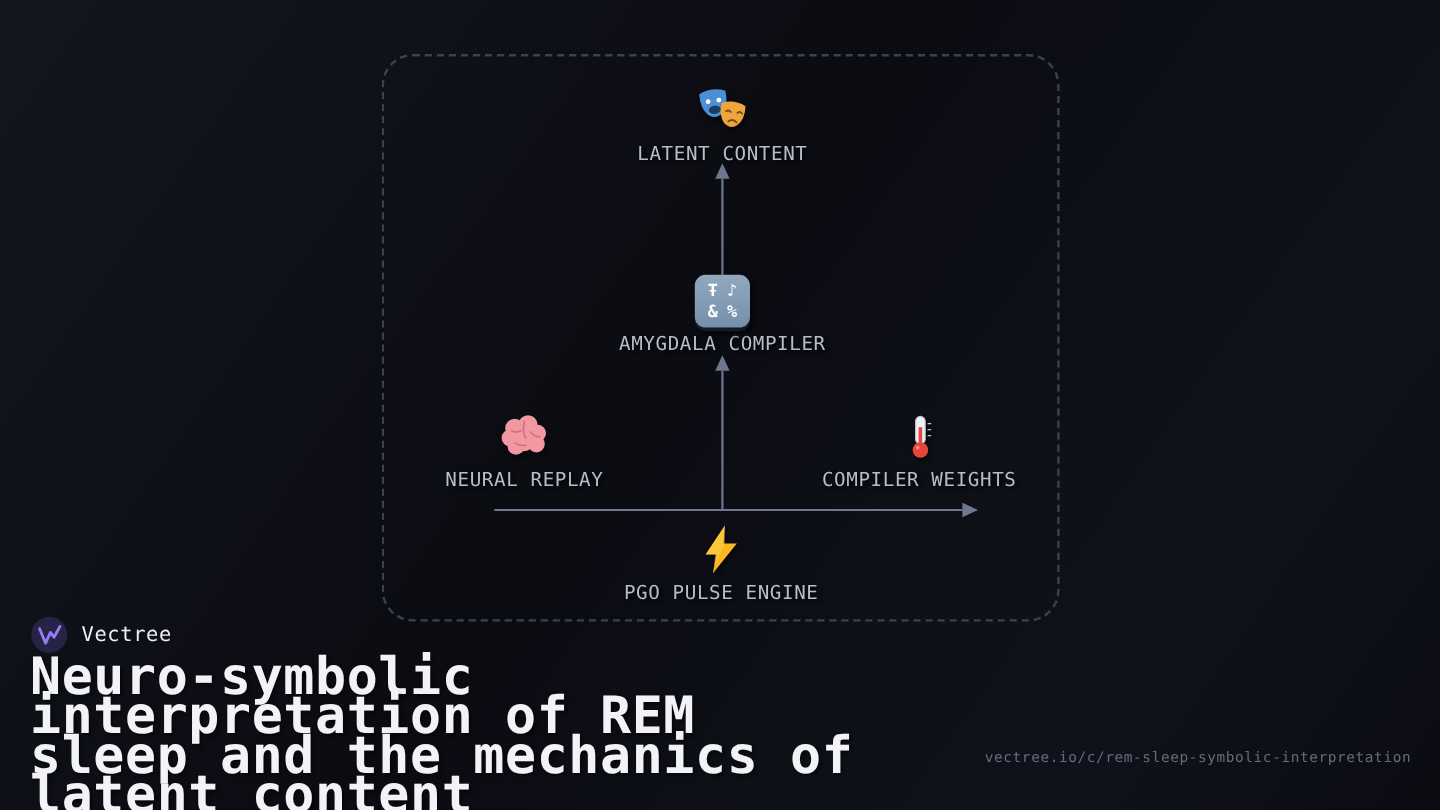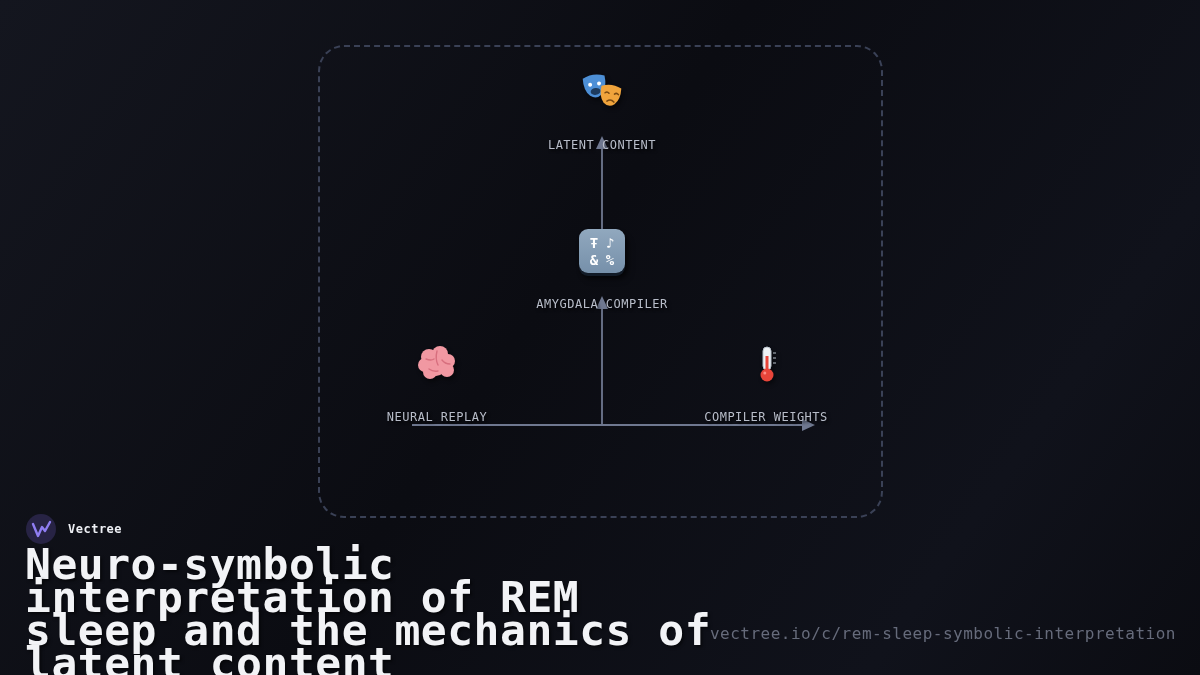--- a/index.html
+++ b/index.html
@@ -21,46 +21,46 @@
     position:absolute;left:318px;top:45px;width:565px;height:473px;
     border:2px dashed var(--frame-border);border-radius:26px;
   }
   .arrow-layer{position:absolute;left:0;top:0;width:565px;height:473px}
   .arrow-line{stroke:var(--line-color);stroke-width:1.8}
   .arrow-head{fill:var(--line-color)}
   .node{position:absolute;width:240px;transform:translateX(-50%);text-align:center}
   .node-icon{height:44px;display:flex;align-items:center;justify-content:center}
   .node-icon svg{filter:drop-shadow(2px 3px 2px rgba(0,0,0,.45))}
   .node-label{
-    display:block;margin-top:24px;font-size:12px;letter-spacing:.5px;
+    display:block;margin-top:4px;font-size:16px;letter-spacing:.5px;
     color:var(--label-color);text-shadow:2px 2px 3px rgba(0,0,0,.75);white-space:nowrap;
   }
   .compiler-square{
     width:46px;height:44px;border-radius:9px;
     background:linear-gradient(180deg,#91a8be 0%,#7690aa 100%);
     box-shadow:0 3px 0 rgba(30,45,65,.55),2px 4px 5px rgba(0,0,0,.45);
     display:grid;grid-template-columns:1fr 1fr;place-items:center;
     padding:5px 7px;color:#fff;font-weight:bold;font-size:14px;line-height:1;
   }
   .mask-blue{fill:var(--mask-blue)} .mask-orange{fill:var(--mask-orange)}
   .brain-pink{fill:var(--brain-pink)} .thermo-red{fill:var(--thermo-red)}
   .bolt-yellow{fill:var(--bolt-yellow)}
   .brand-row{position:absolute;left:26px;top:514px;display:flex;align-items:center;gap:12px}
   .logo{
     width:30px;height:30px;border-radius:50%;background:#272344;
     display:flex;align-items:center;justify-content:center;flex:0 0 auto;
   }
-  .brand-name{font-size:12px;font-weight:bold;letter-spacing:.5px;color:var(--brand-color)}
+  .brand-name{font-size:17px;font-weight:normal;letter-spacing:.5px;color:var(--brand-color)}
   .page-heading{
     position:absolute;left:25px;top:548px;width:700px;
     font-size:43px;line-height:33px;font-weight:bold;letter-spacing:.5px;
     color:var(--heading-color);text-shadow:2px 2px 3px rgba(0,0,0,.5);
   }
   .page-url{
-    position:absolute;right:24px;top:624px;font-size:16px;letter-spacing:.5px;
+    position:absolute;right:24px;top:624px;font-size:12px;letter-spacing:.5px;
     color:var(--url-color);
   }
 </style>
 </head>
 <body>
 
 <div class="diagram-frame">
 
   <svg class="arrow-layer" viewBox="0 0 565 473">
     <g>
@@ -141,20 +141,29 @@
         <g stroke="#b9c2cc" stroke-width="1">
           <line x1="27" y1="9" x2="30" y2="9"></line>
           <line x1="27" y1="14" x2="30" y2="14"></line>
           <line x1="27" y1="19" x2="30" y2="19"></line>
         </g>
       </svg>
     </div>
     <span class="node-label">COMPILER WEIGHTS</span>
   </div>
 
+  <div class="node" style="left:281px;top:389px">
+    <div class="node-icon">
+      <svg width="40" height="44" viewBox="0 0 40 44">
+        <polygon class="bolt-yellow" points="23,2 7,26 16,26 13,42 33,17 22,17"></polygon>
+        <polygon points="23,2 7,26 15,26 14,36 23,17" fill="#ffd95a" opacity="0.45"></polygon>
+      </svg>
+    </div>
+    <span class="node-label">PGO PULSE ENGINE</span>
+  </div>
 
 </div>
 
 <div class="brand-row">
   <div class="logo">
     <svg width="28" height="28" viewBox="0 0 28 28">
       <polyline points="6,9 11,21 15,12 18,16 23,7" fill="none" stroke="var(--accent)" stroke-width="2.4" stroke-linecap="round" stroke-linejoin="round"></polyline>
     </svg>
   </div>
   <span class="brand-name">Vectree</span>

